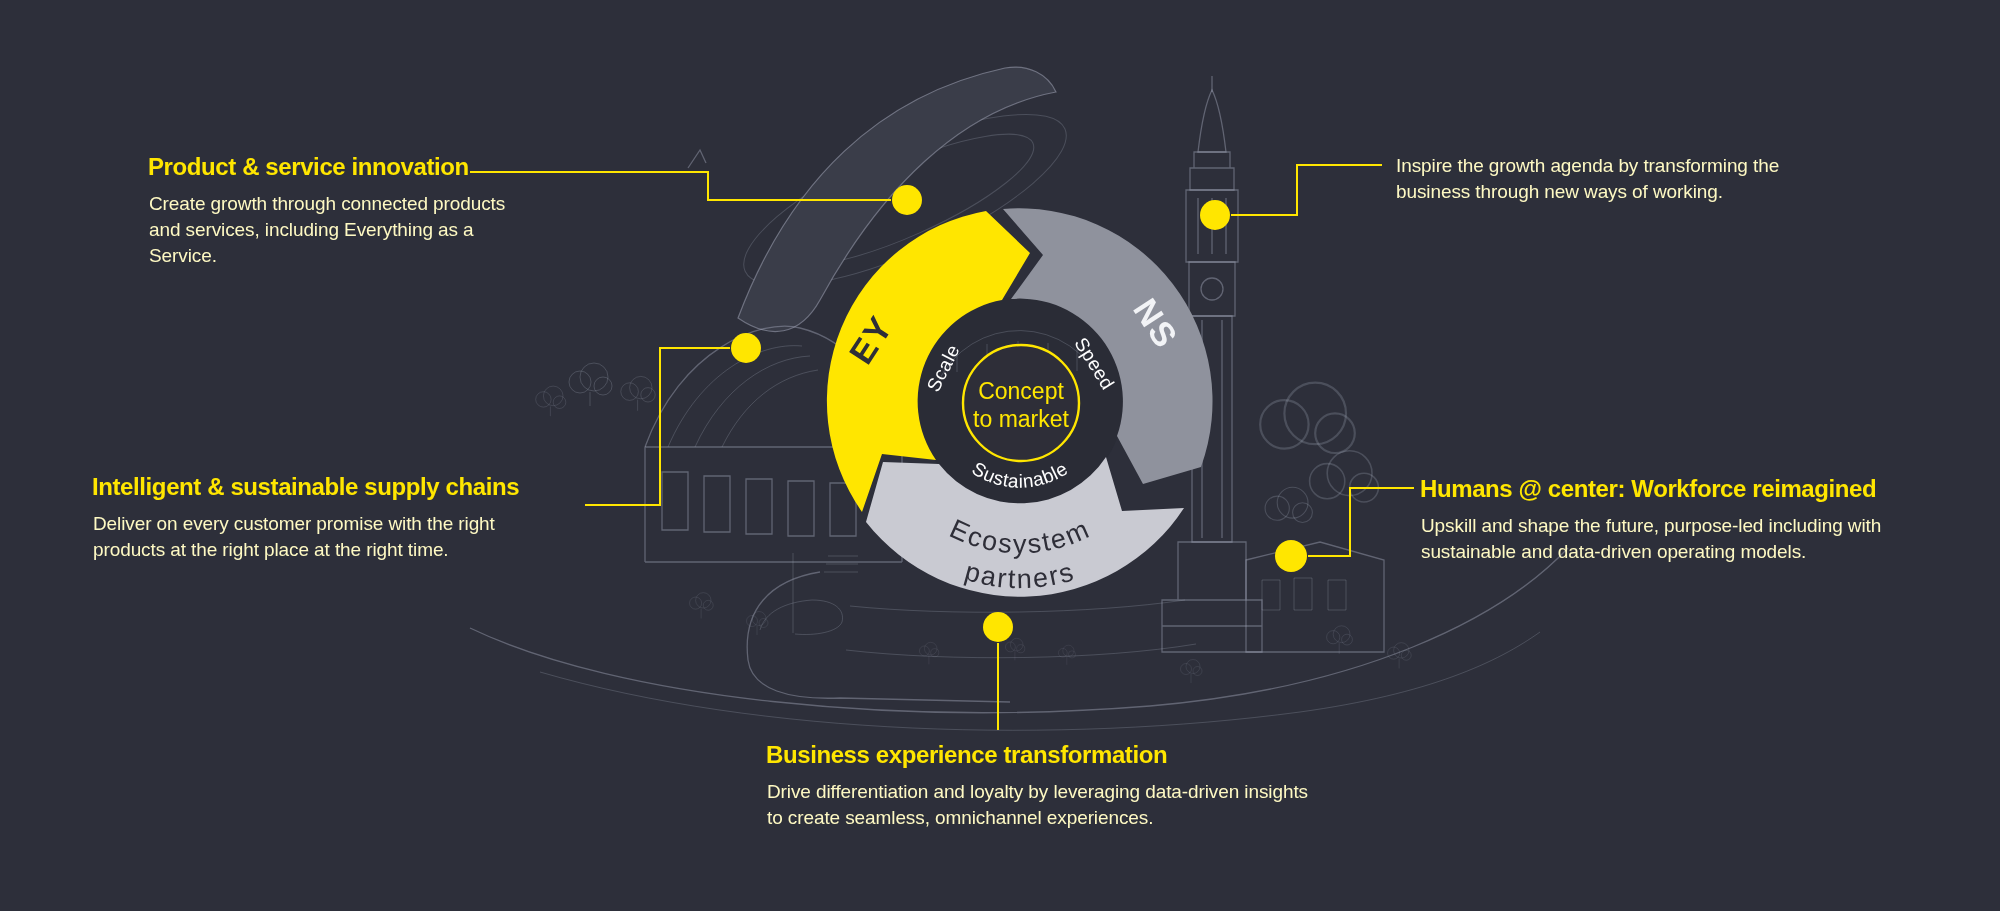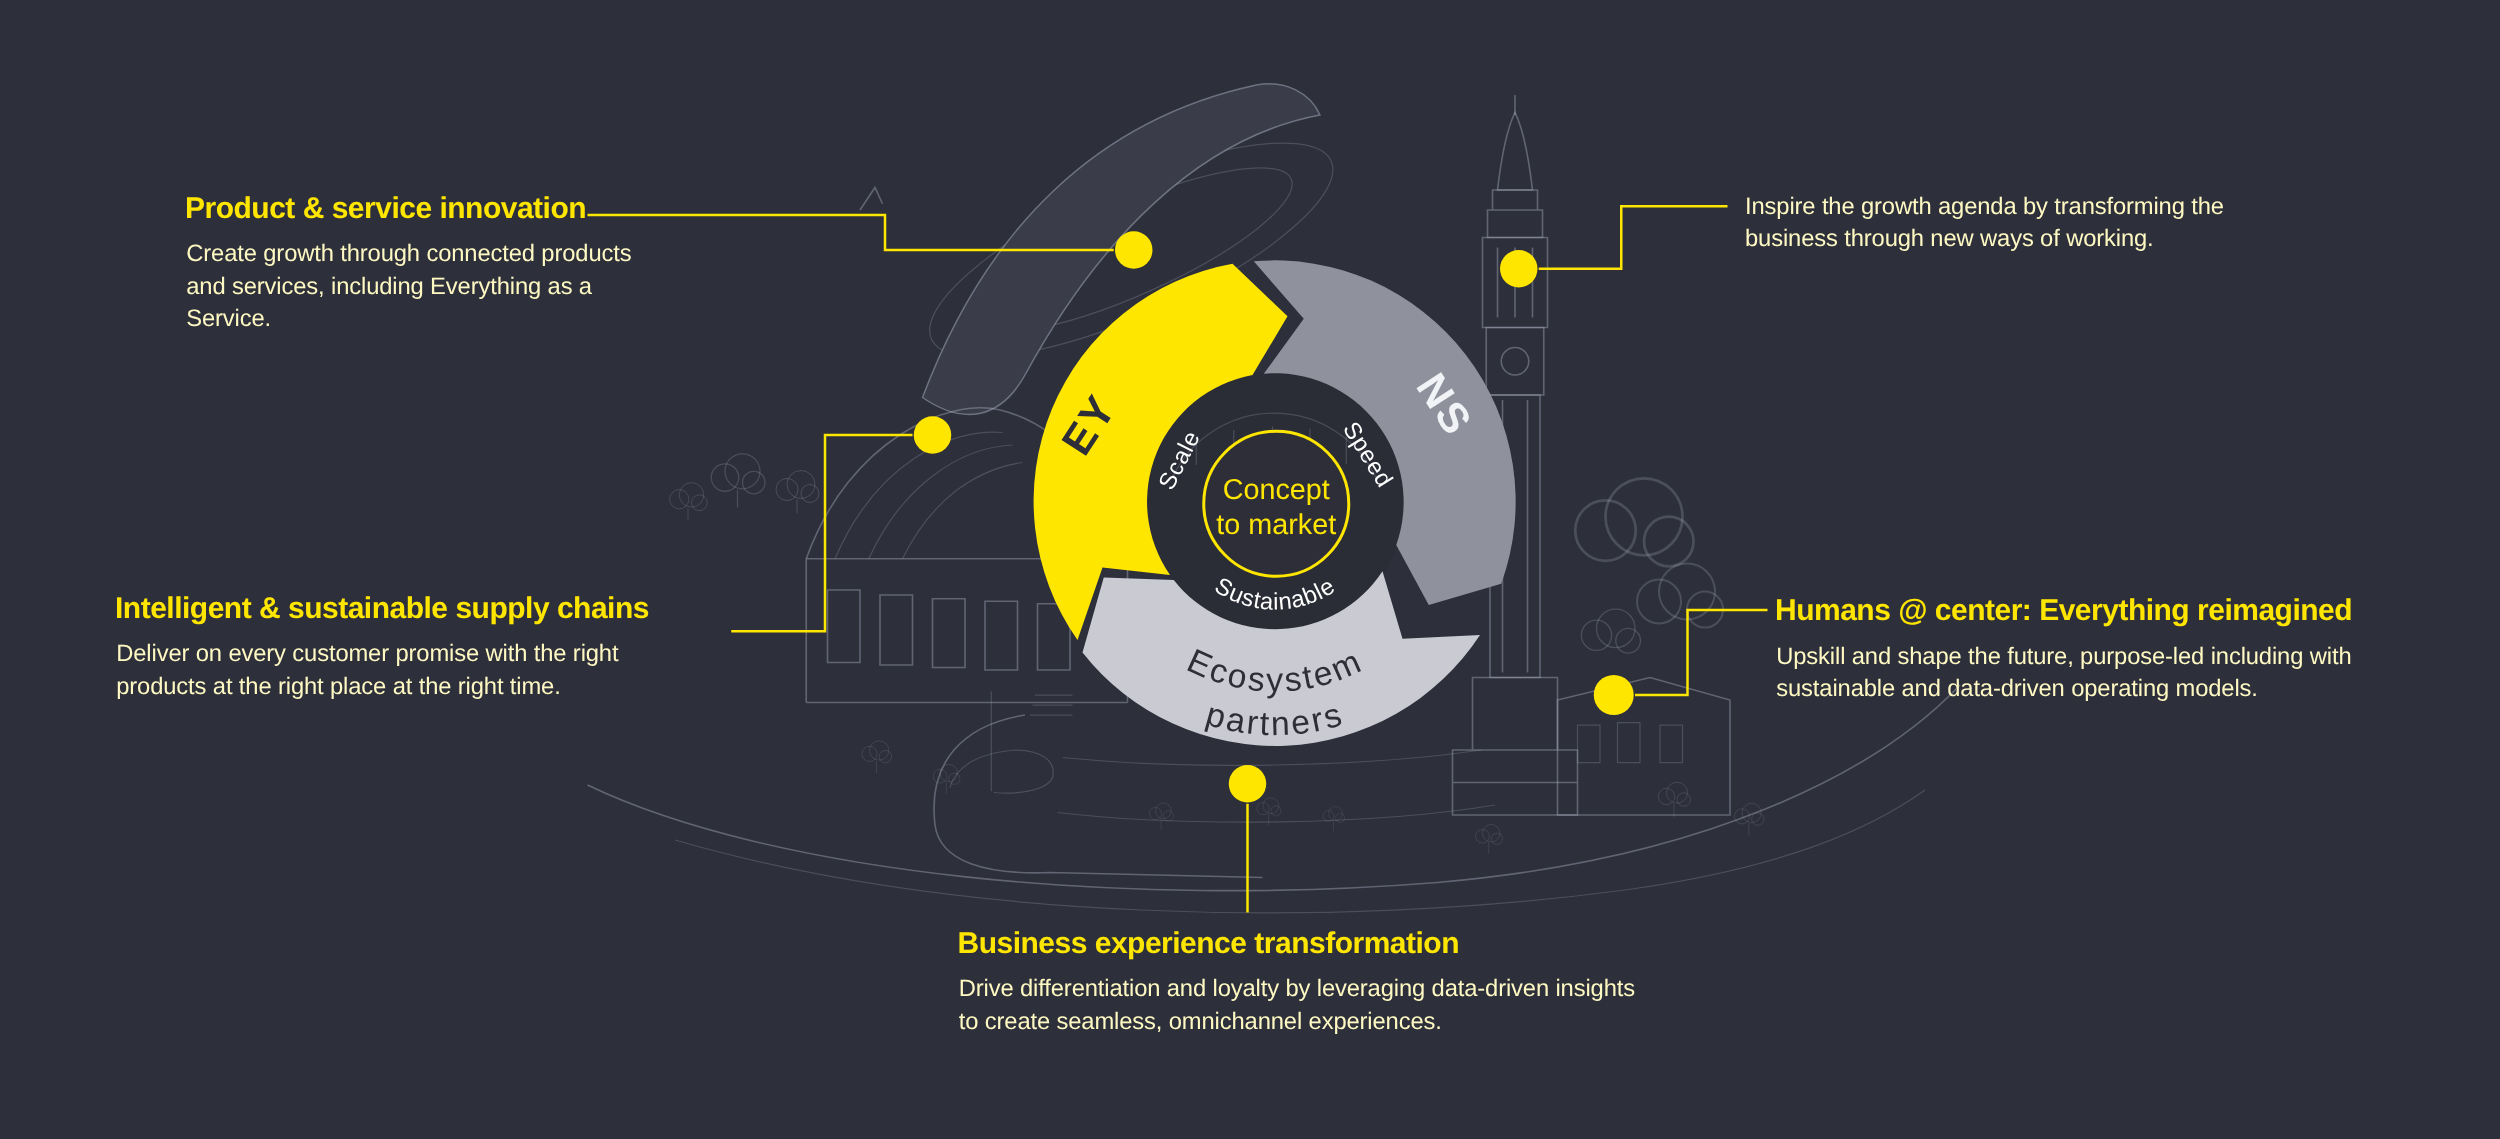--- a/index.html
+++ b/index.html
@@ -253,21 +253,21 @@
   <div class="callout co-business">
     <p>Inspire the growth agenda by transforming the business through new ways of working.</p>
   </div>
 
   <div class="callout co-supply">
     <h3>Intelligent &amp; sustainable supply chains</h3>
     <p>Deliver on every customer promise with the right products at the right place at the right time.</p>
   </div>
 
   <div class="callout co-humans">
-    <h3>Humans @ center: Everything reimagined</h3>
+    <h3>Humans @ center: Workforce reimagined</h3>
     <p>Upskill and shape the future, purpose-led including with sustainable and data-driven operating models.</p>
   </div>
 
   <div class="callout co-customer">
     <h3>Business experience transformation</h3>
     <p>Drive differentiation and loyalty by leveraging data-driven insights to create seamless, omnichannel experiences.</p>
   </div>
 
 </div>
 

